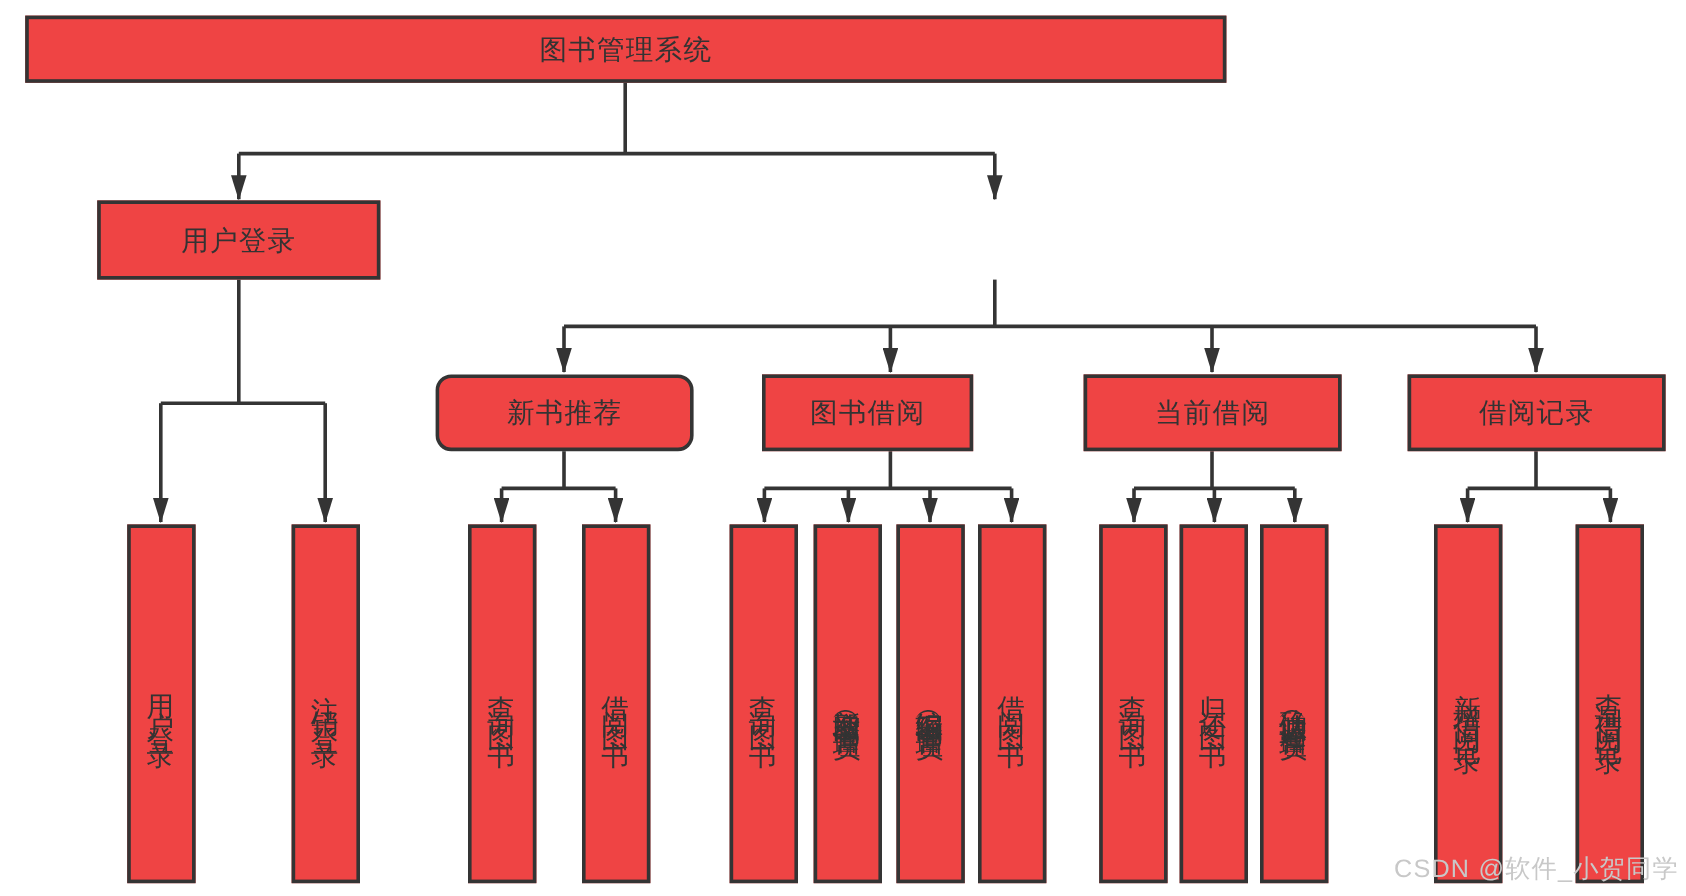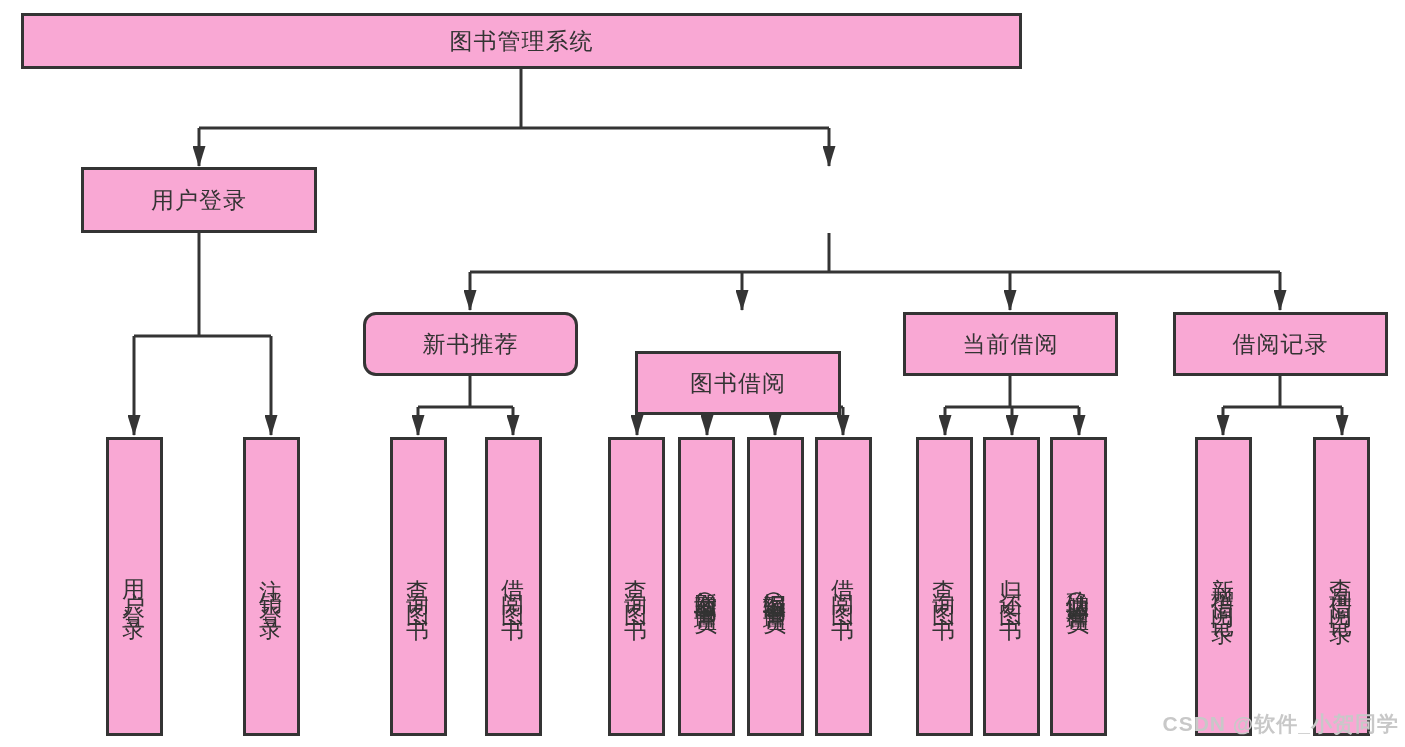--- a/index.html
+++ b/index.html
@@ -8,21 +8,21 @@
     width:1405px;height:747px;
     background:#ffffff;
     font-family:"Liberation Sans",sans-serif;
     overflow:hidden;
   }
   svg.wires{position:absolute;left:0;top:0;z-index:1;}
   .node{
     position:absolute;
     box-sizing:border-box;
     border:3px solid #343434;
-    background:#f9a8d4;
+    background:#ef4444;
     color:#333333;
     display:flex;
     align-items:center;
     justify-content:center;
     z-index:2;
     font-size:23px;
     letter-spacing:1px;
   }
   .leaf{
     writing-mode:vertical-rl;
@@ -37,21 +37,20 @@
   .ls-s{letter-spacing:3px;}
   .watermark{
     position:absolute;
     right:6px;
     top:710px;
     z-index:5;
     font-size:21px;
     color:#c8c8c8;
     letter-spacing:1px;
     white-space:nowrap;
-    font-weight:bold;
   }
 </style>
 </head>
 <body>
 
 <div class="canvas">
 
   <svg class="wires" width="1405" height="747" viewBox="0 0 1405 747">
     <defs>
       <marker id="arrow" viewBox="0 0 10 10" refX="9.5" refY="5" markerWidth="21" markerHeight="13" orient="auto" markerUnits="userSpaceOnUse" preserveAspectRatio="none">
@@ -99,21 +98,21 @@
       <line x1="1223" y1="407" x2="1223" y2="435" marker-end="url(#arrow)"></line>
       <line x1="1342" y1="407" x2="1342" y2="435" marker-end="url(#arrow)"></line>
     </g>
   </svg>
 
   <div class="node" style="left:21px;top:13px;width:1001px;height:56px;">图书管理系统</div>
 
   <div class="node" style="left:81px;top:167px;width:236px;height:66px;">用户登录</div>
 
   <div class="node" style="left:363px;top:312px;width:215px;height:64px;border-radius:13px;">新书推荐</div>
-  <div class="node" style="left:635px;top:312px;width:206px;height:64px;margin-top:39px;">图书借阅</div>
+  <div class="node" style="left:635px;top:312px;width:176px;height:64px;">图书借阅</div>
   <div class="node" style="left:903px;top:312px;width:215px;height:64px;font-family:Liberation Serif, serif;">当前借阅</div>
   <div class="node" style="left:1173px;top:312px;width:215px;height:64px;">借阅记录</div>
 
   <div class="node leaf ls-l" style="left:106px;">用户登录</div>
   <div class="node leaf ls-l" style="left:243px;">注销登录</div>
 
   <div class="node leaf ls-l" style="left:390px;">查询图书</div>
   <div class="node leaf ls-l" style="left:485px;">借阅图书</div>
 
   <div class="node leaf ls-l" style="left:608px;">查询图书</div>

